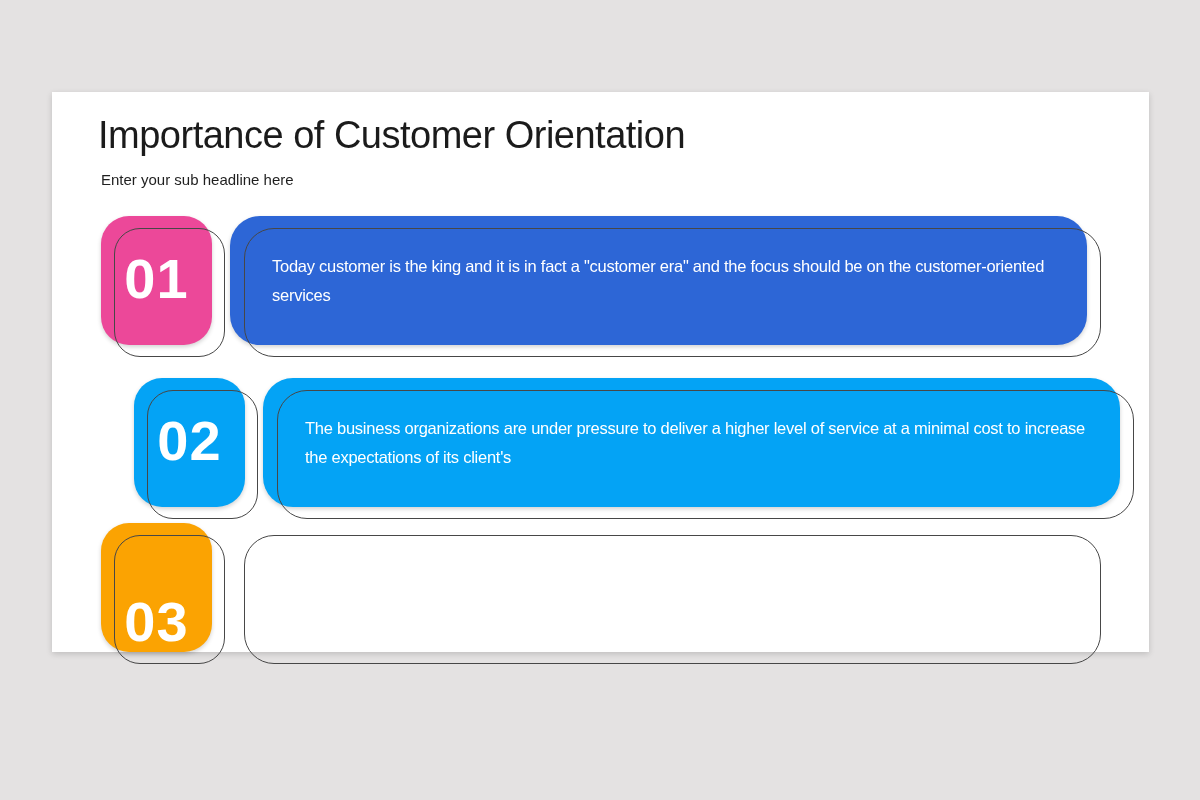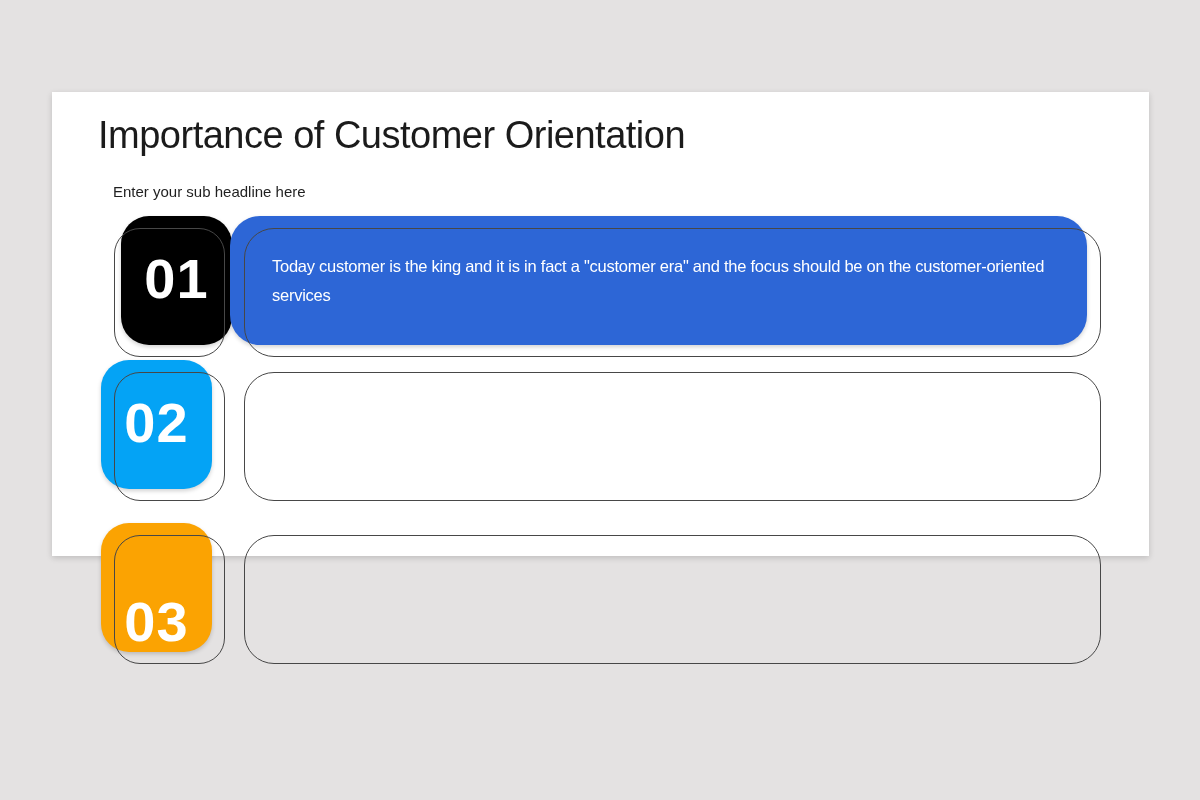--- a/index.html
+++ b/index.html
@@ -13,53 +13,53 @@
     width: 1200px;
     height: 800px;
     background: #e4e2e2;
     overflow: hidden;
   }
   .slide-card {
     position: absolute;
     left: 52px;
     top: 92px;
     width: 1097px;
-    height: 464px;
+    height: 560px;
     background: #ffffff;
     box-shadow: 0 2px 6px rgba(0,0,0,0.16);
   }
   .slide-title {
     position: absolute;
     left: 46px;
     top: 22px;
     margin: 0;
     font-size: 38px;
     font-weight: 400;
     letter-spacing: -0.5px;
     color: #1b1b1b;
     white-space: nowrap;
   }
   .slide-subtitle {
     position: absolute;
     left: 46px;
     top: 76px;
-    margin: 15px;
+    margin: 3px;
     font-size: 15px;
     font-weight: 400;
     color: #1f1f1f;
     white-space: nowrap;
   }
   .row {
     position: absolute;
     left: 0;
     width: 1097px;
     height: 143px;
   }
   .row-1 { top: 124px; }
-  .row-2 { top: 268px; }
+  .row-2 { top: 286px; margin-left: 33px; }
   .row-3 { top: 431px; }
 
   .badge-fill {
     position: absolute;
     left: 49px;
     top: 0;
     width: 111px;
     height: 129px;
     border-radius: 28px;
     display: flex;
@@ -128,35 +128,38 @@
 <body>
 
 <div class="stage">
   <div class="slide-card">
 
     <h1 class="slide-title">Importance of Customer Orientation</h1>
     <p class="slide-subtitle">Enter your sub headline here</p>
 
     <div class="row row-1">
       <div class="badge-outline" style="border-color: rgb(71, 71, 71);"></div>
-      <div class="badge-fill" style="background-color: #000000; margin-left: 20px;">
+      <div class="badge-fill" style="background-color: #ec4899;">
         <span class="badge-number">01</span>
       </div>
       <div class="box-outline" style="border-color: rgb(71, 71, 71);"></div>
       <div class="box-fill" style="background-color: rgb(45, 102, 214);">
         <p class="box-text">Today customer is the king and it is in fact a "customer era" and the focus should be on the customer-oriented services</p>
       </div>
     </div>
 
     <div class="row row-2">
       <div class="badge-outline" style="border-color: rgb(71, 71, 71);"></div>
       <div class="badge-fill" style="background-color: rgb(4, 163, 245);">
         <span class="badge-number">02</span>
       </div>
       <div class="box-outline" style="border-color: rgb(71, 71, 71);"></div>
+      <div class="box-fill" style="background-color: rgb(4, 163, 245);">
+        <p class="box-text">The business organizations are under pressure to deliver a higher level of service at a minimal cost to increase the expectations of its client's</p>
+      </div>
     </div>
 
     <div class="row row-3">
       <div class="badge-outline" style="border-color: rgb(71, 71, 71);"></div>
       <div class="badge-fill" style="background-color: rgb(251, 163, 2); align-items: flex-end;">
         <span class="badge-number">03</span>
       </div>
       <div class="box-outline" style="border-color: rgb(71, 71, 71);"></div>
     </div>
 

